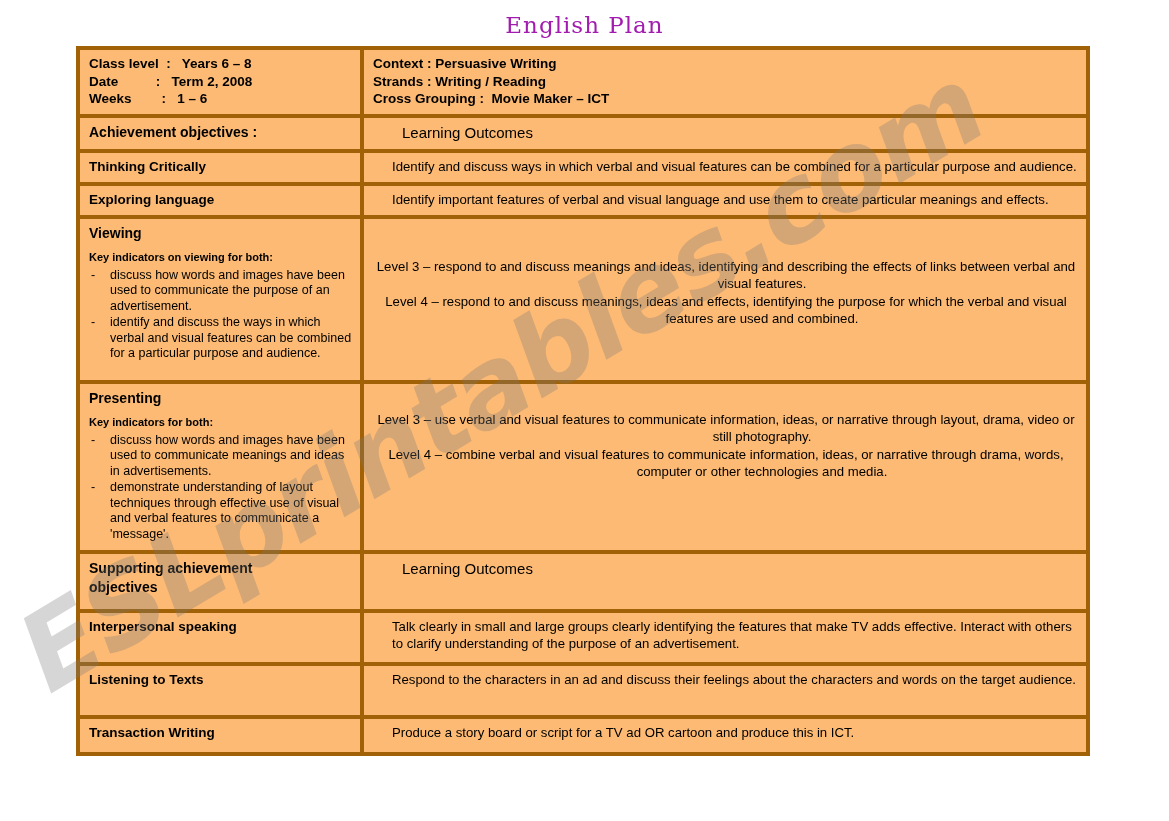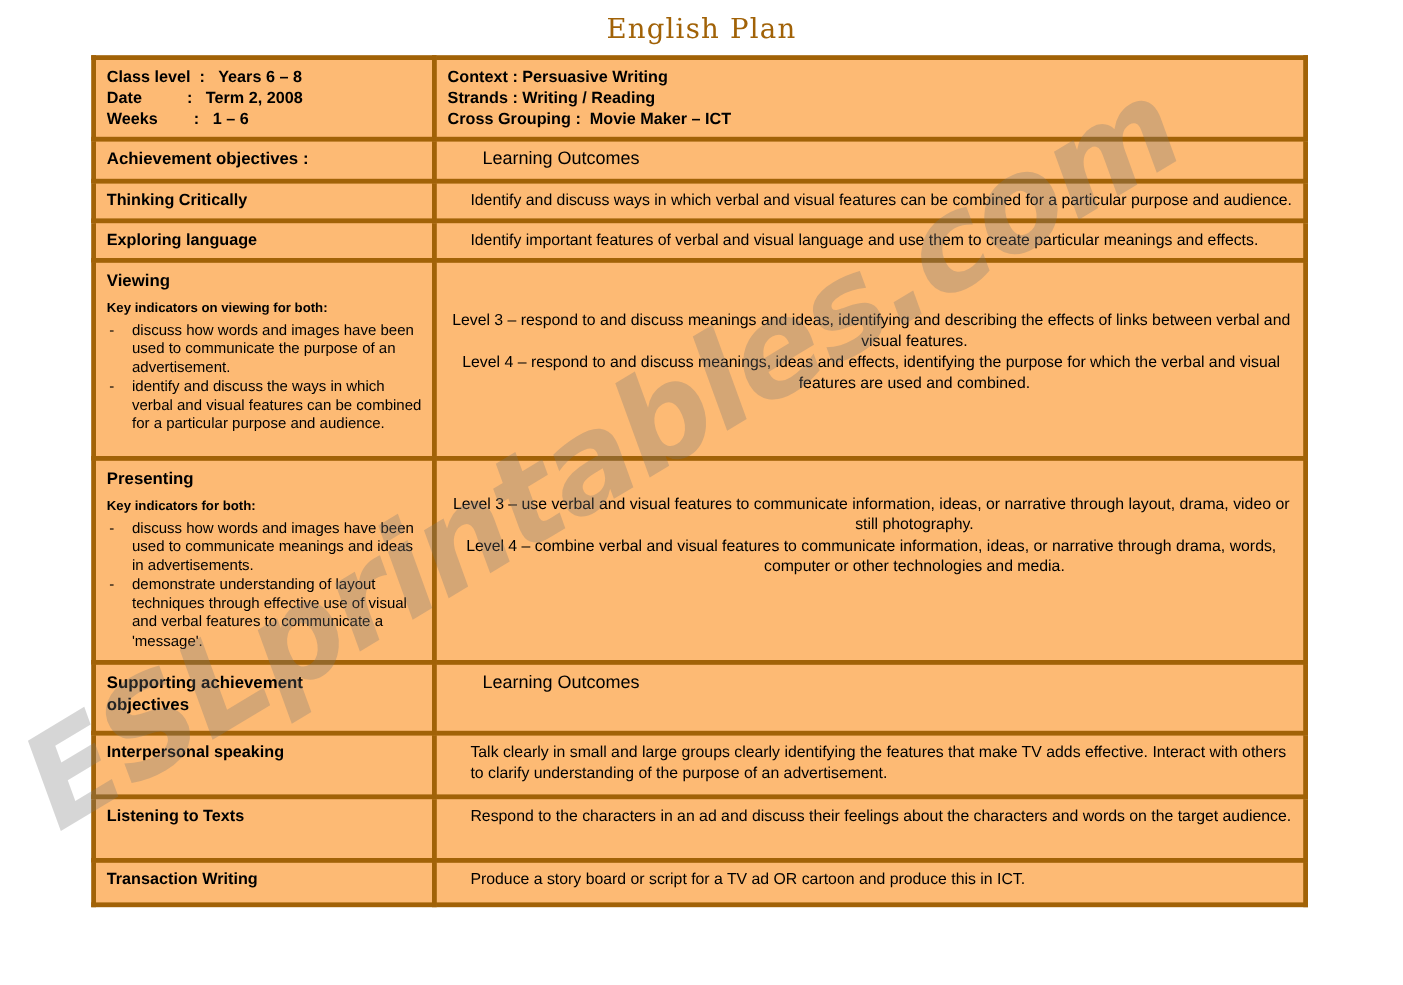--- a/index.html
+++ b/index.html
@@ -45,21 +45,21 @@
   #page-title {
     position: absolute;
     left: 0;
     top: 12px;
     width: 1169px;
     text-align: center;
     font-family: "DejaVu Serif", serif;
     font-size: 23px;
     font-weight: 400;
     letter-spacing: 1px;
-    color: #a16207;
+    color: #a21caf;
     z-index: 2;
   }
 
   
   #plan-table {
     position: absolute;
     left: 76px;
     top: 46px;
     width: 1012px;
     border-collapse: collapse;

